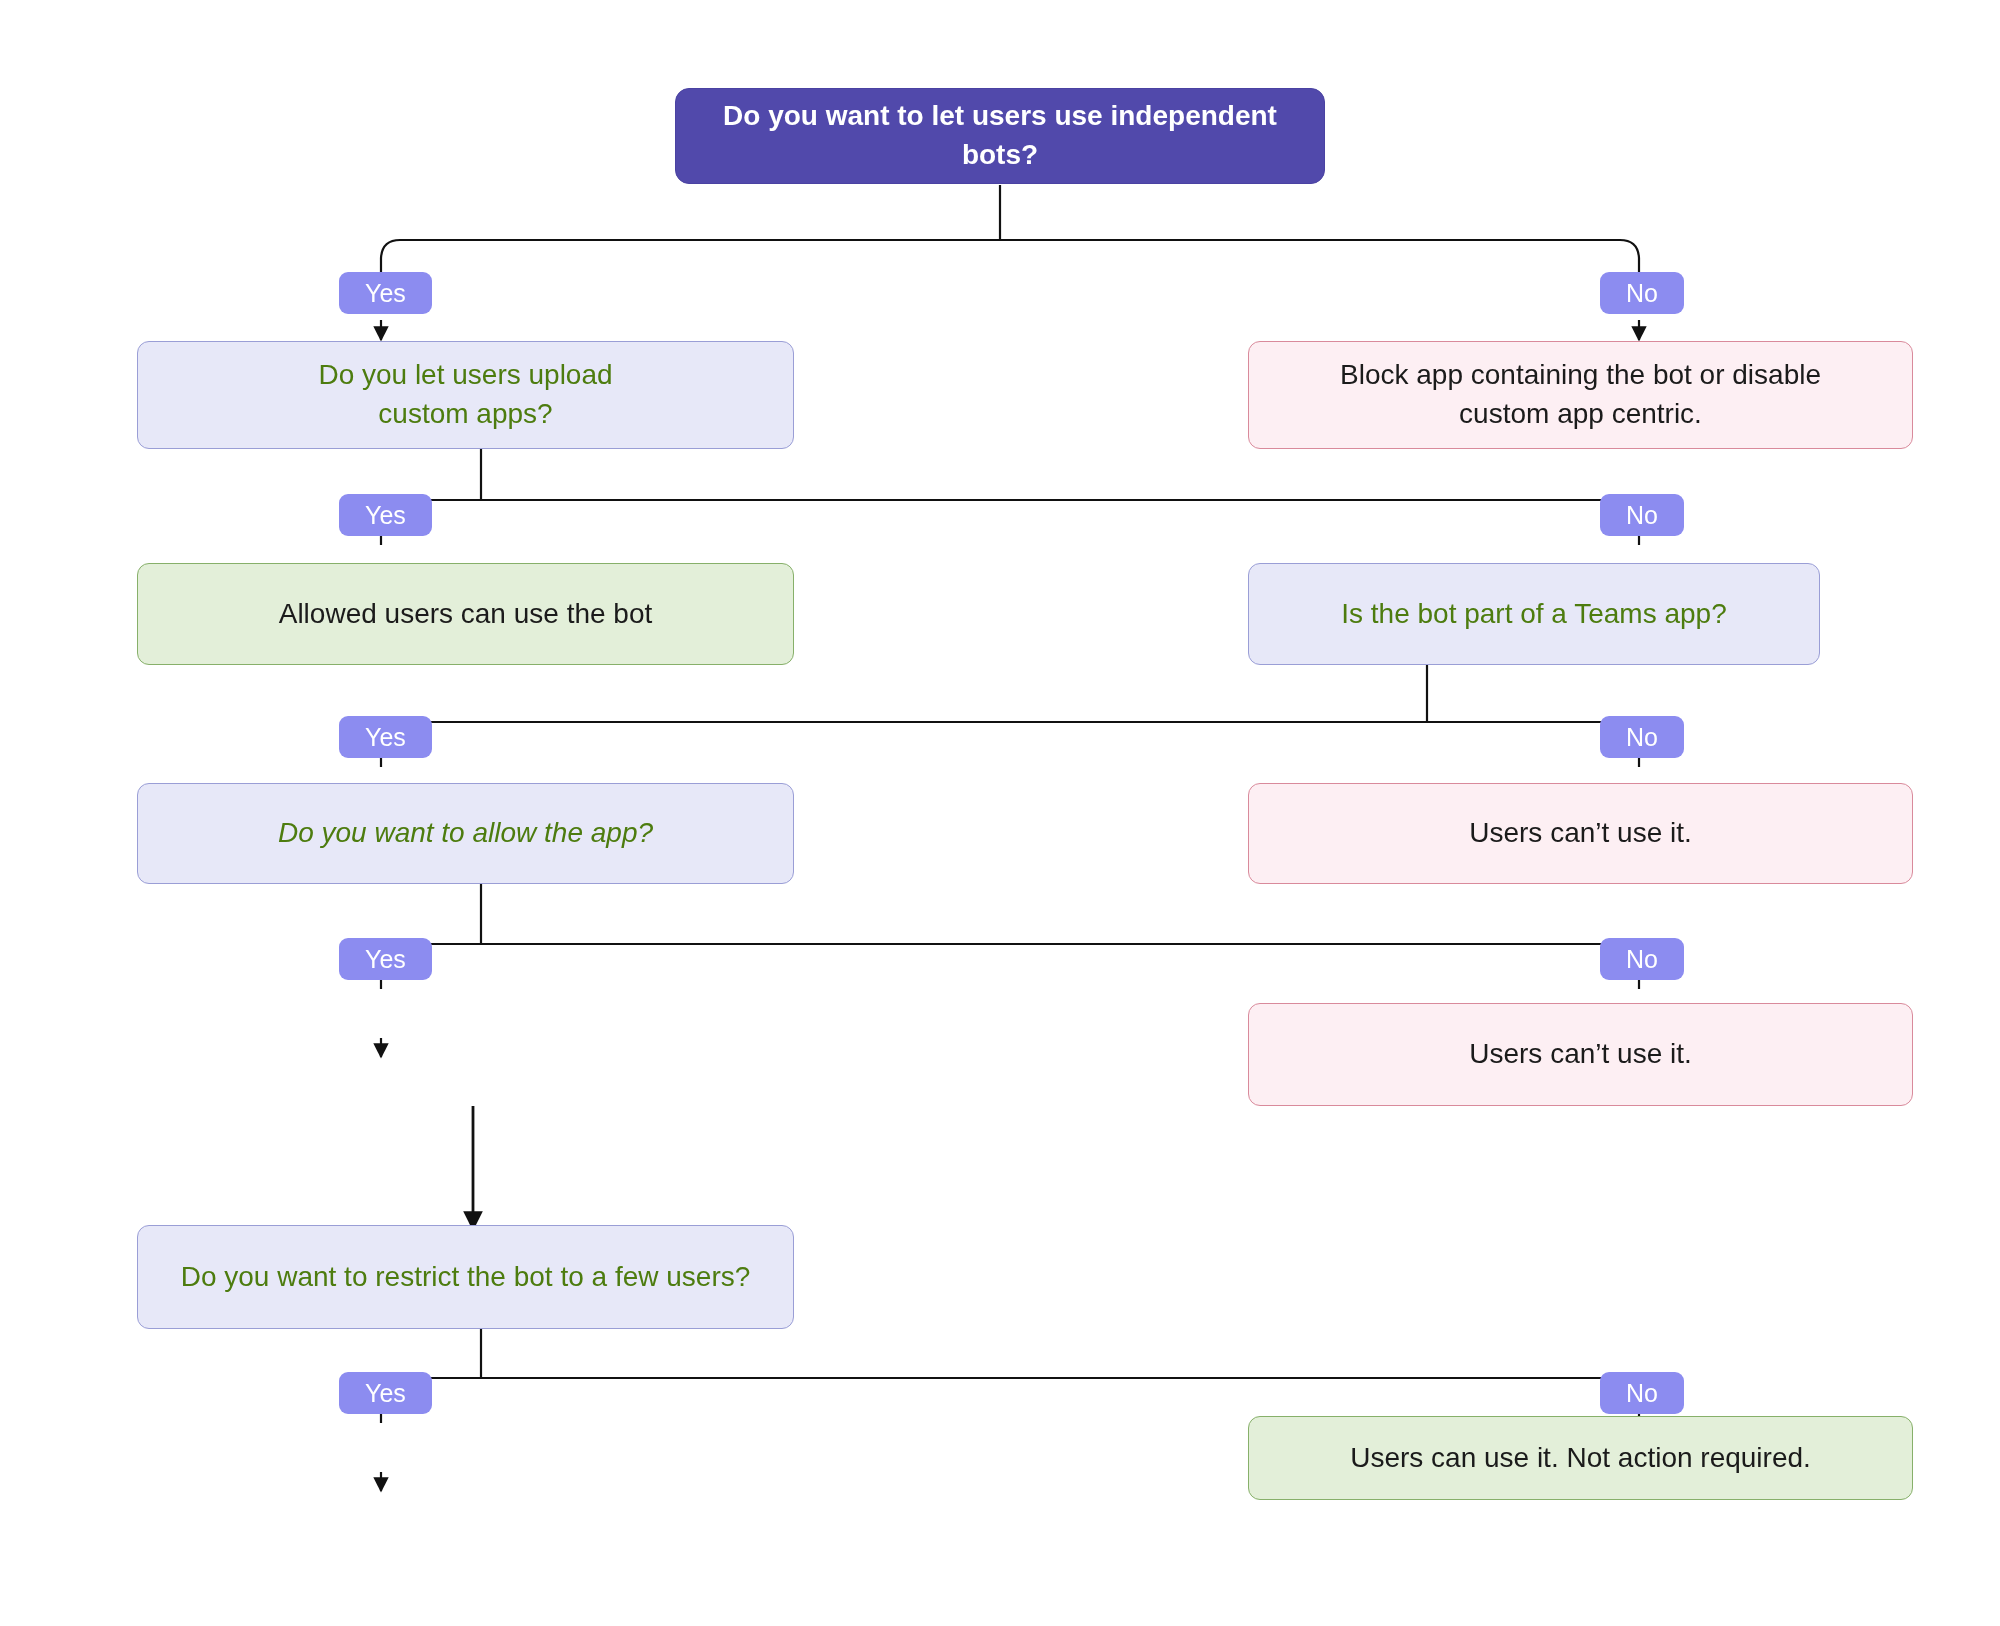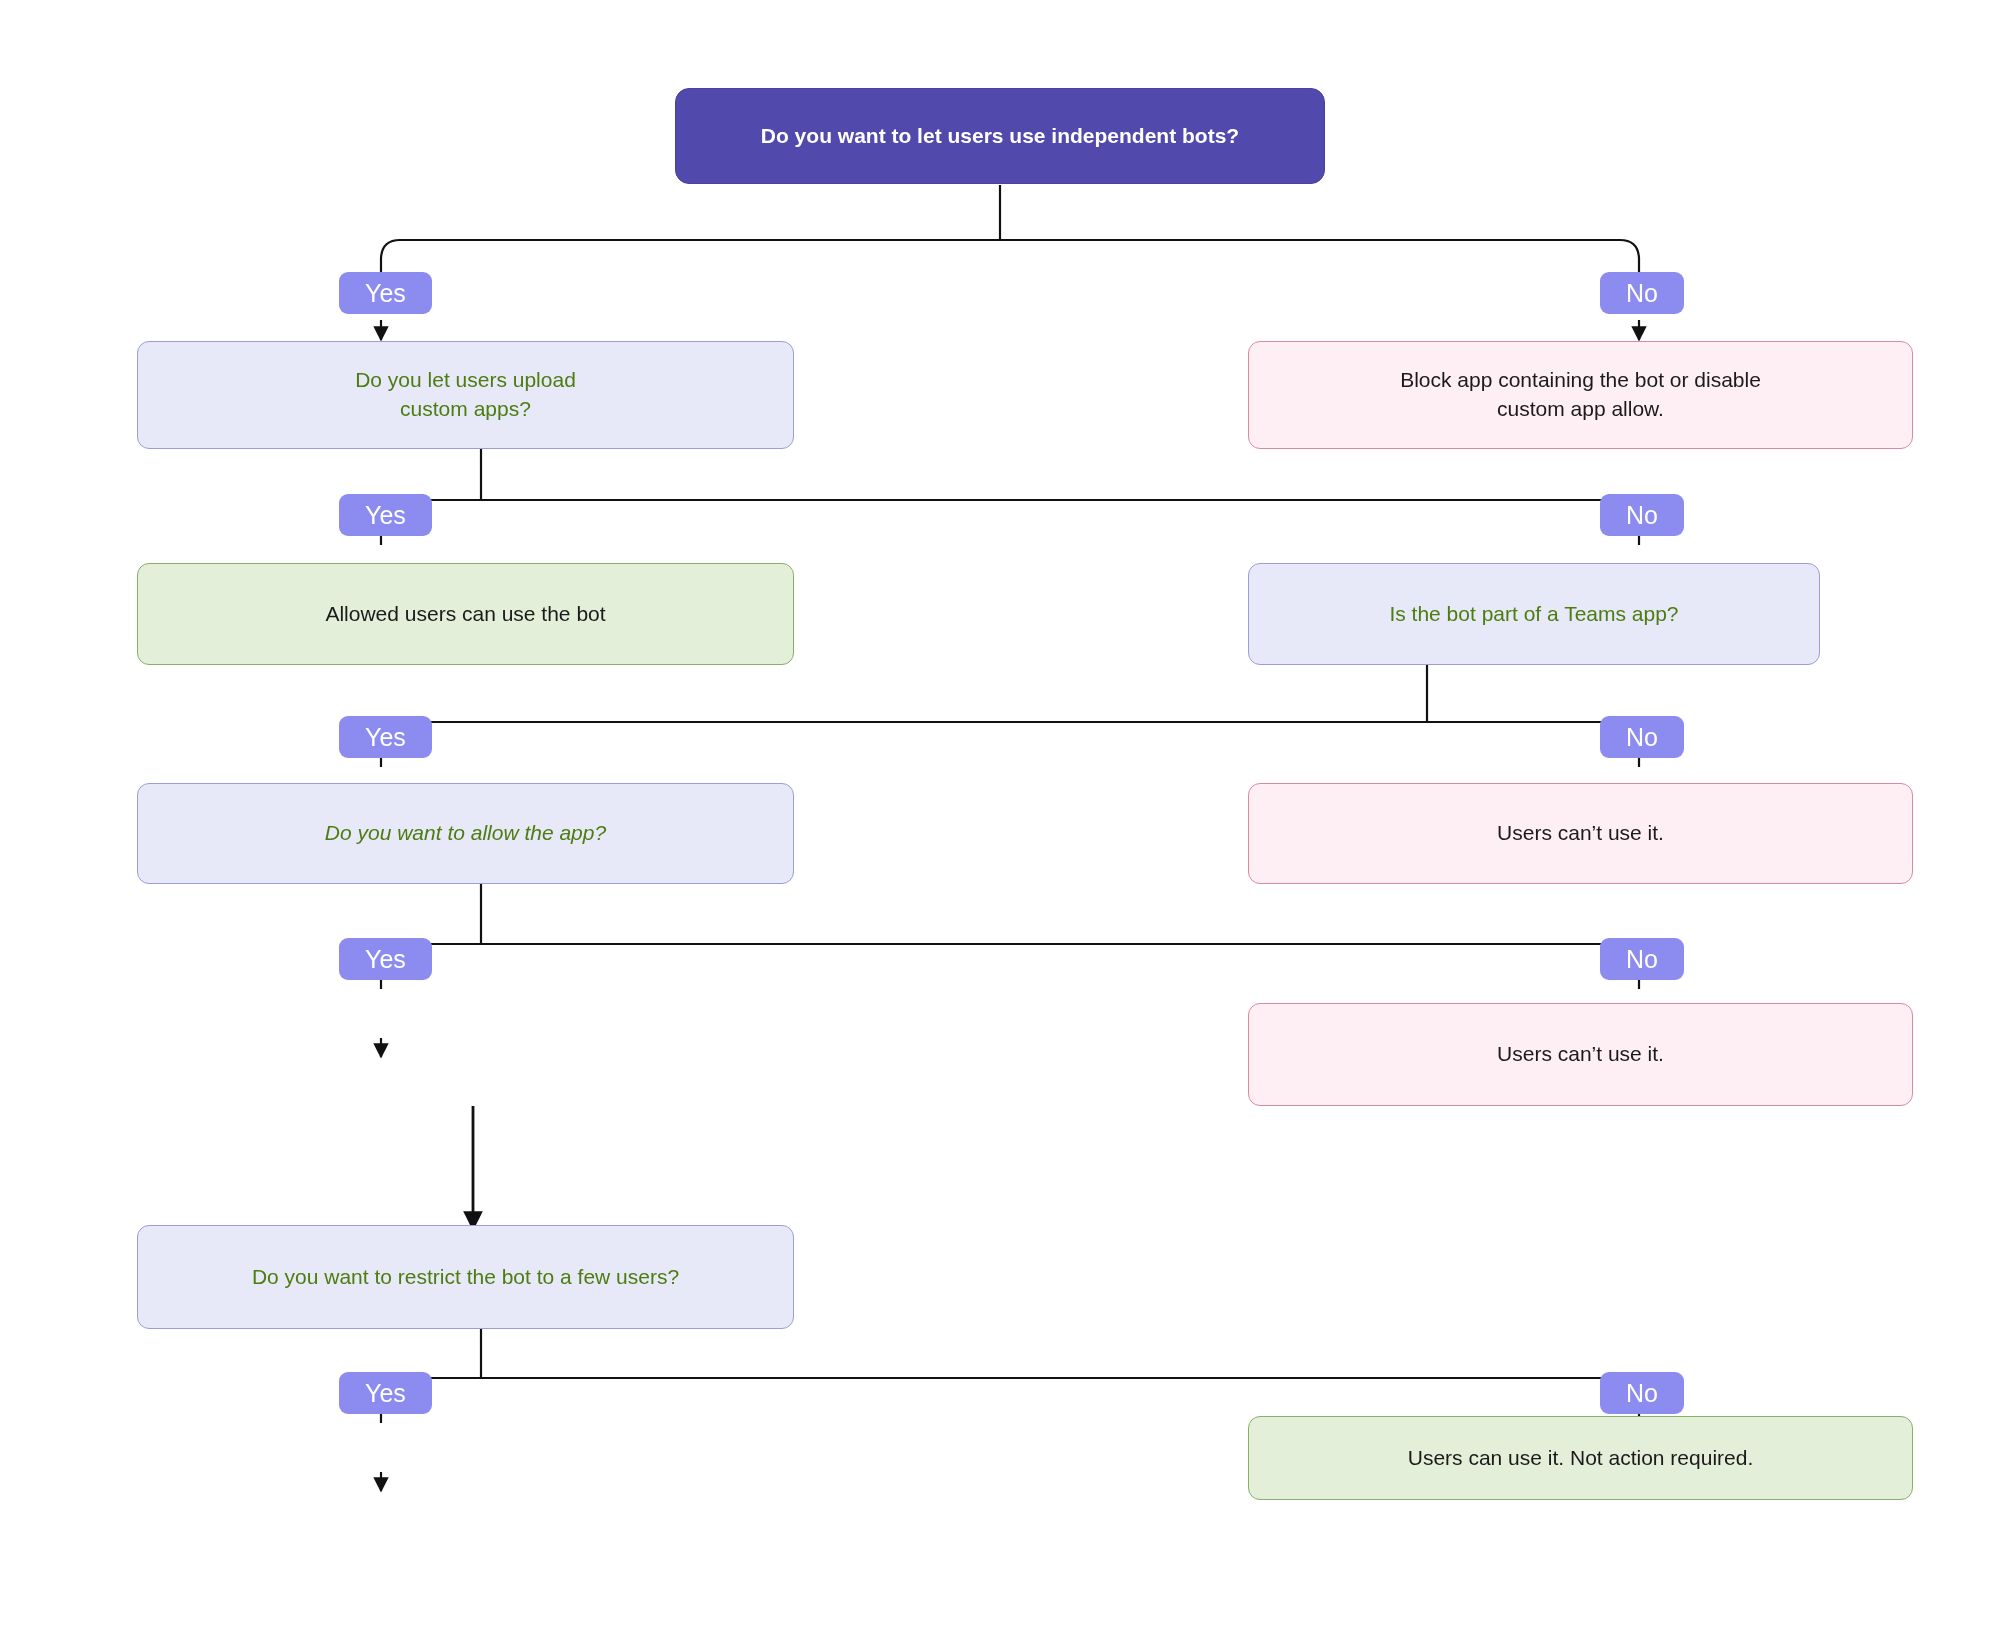--- a/index.html
+++ b/index.html
@@ -28,21 +28,21 @@
   }
   .node-box {
     position: absolute;
     box-sizing: border-box;
     border-radius: 12px;
     display: flex;
     align-items: center;
     justify-content: center;
     text-align: center;
     line-height: 1.38;
-    font-size: 21px;
+    font-size: 28px;
     padding: 16px 16px;
     white-space: pre-line;
   }
   .node-root {
     background: #5149ab;
     border: 1px solid #4a42a2;
     color: #ffffff;
     font-weight: bold;
     border-radius: 14px;
   }
@@ -142,21 +142,21 @@
       <path d="M 1639 1472 L 1639 1491" stroke="#111111" stroke-width="2.2" fill="none" marker-end="url(#arrow)"></path>
     </g>
   </svg>
 
   <div class="node-box node-root" style="left:675px; top:88px; width:650px; height:96px;">Do you want to let users use independent bots?</div>
 
   <div class="node-box node-decision" style="left:137px; top:341px; width:657px; height:108px;">Do you let users upload
 custom apps?</div>
 
   <div class="node-box node-stop" style="left:1248px; top:341px; width:665px; height:108px;">Block app containing the bot or disable
-custom app allow.</div>
+custom app centric.</div>
 
   <div class="node-box node-ok" style="left:137px; top:563px; width:657px; height:102px;">Allowed users can use the bot</div>
 
   <div class="node-box node-decision" style="left:1248px; top:563px; width:572px; height:102px;">Is the bot part of a Teams app?</div>
 
   <div class="node-box node-decision" style="left:137px; top:783px; width:657px; height:101px;font-style:italic;">Do you want to allow the app?</div>
 
   <div class="node-box node-stop" style="left:1248px; top:783px; width:665px; height:101px;">Users can’t use it.</div>
 
 

